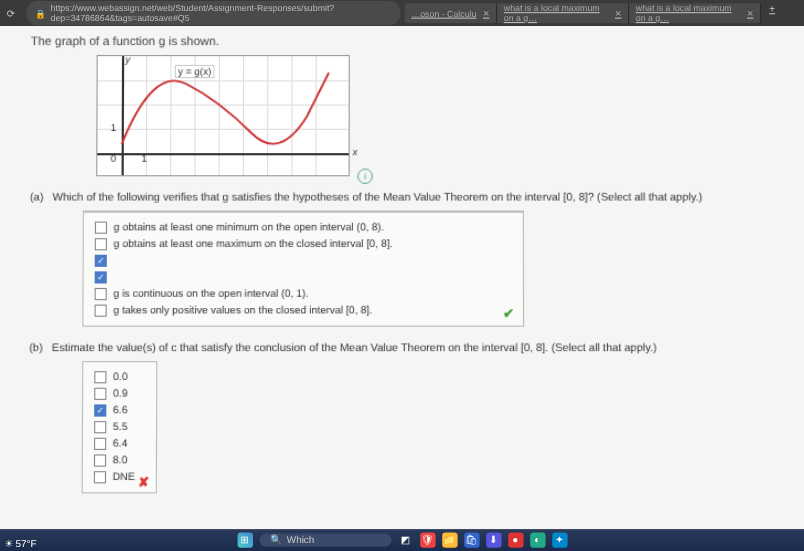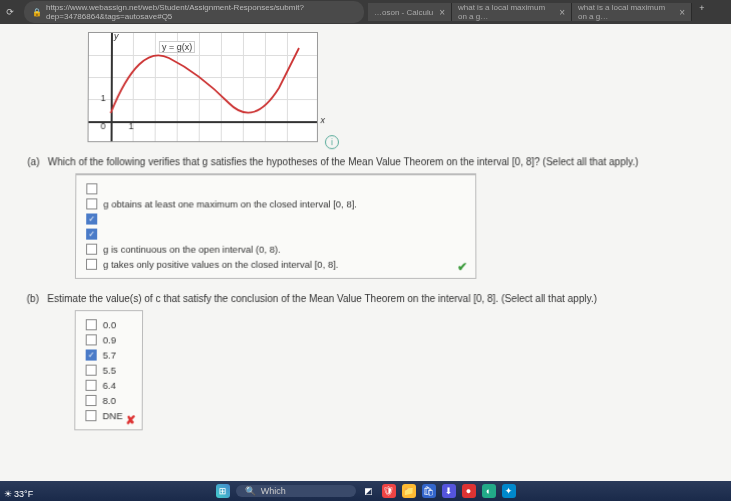--- a/index.html
+++ b/index.html
@@ -1,20 +1,20 @@
 <!DOCTYPE html>
 <html><head>
 <meta charset="utf-8">
 <style>
 * { margin: 0; padding: 0; box-sizing: border-box; }
 body { font-family: Arial, sans-serif; background: #e8e8e8; width: 731px; height: 501px; overflow: hidden; position: relative; }
 .browser-top { background: #3a3a3a; height: 24px; display: flex; align-items: center; font-size: 9px; color: #bbb; }
 .nav-btn { width: 20px; text-align: center; color: #ccc; }
 .url-bar { background: #4a4a4a; border-radius: 10px; padding: 2px 8px; margin: 0 4px; flex: 0 0 340px; display: flex; align-items: center; gap: 4px; font-size: 8px; }
-.tabs-area { display: flex; flex: 1; }
+.tabs-area { display: flex; flex: 1; text-decoration: underline; }
 .tab { background: #4a4a4a; border-right: 1px solid #2a2a2a; padding: 0 6px; display: flex; align-items: center; gap: 6px; font-size: 8px; color: #aaa; max-width: 120px; }
 .tab-x { color: #aaa; font-size: 10px; }
 .search-ico { position: absolute; right: 6px; top: 28px; color: #555; font-size: 10px; }
 .content { background: #f5f5f3; height: calc(100% - 24px - 20px); overflow: hidden; padding: 8px 20px 8px 28px; transform: perspective(1200px) rotateX(1deg); transform-origin: top; color: #333; }
 .prompt { font-size: 11px; color: #444; margin-bottom: 6px; }
 .graph-box { border: 1px solid #999; width: 230px; height: 110px; margin-left: 60px; background: #fff; position: relative; }
 .grid-line-v { position: absolute; top: 0; bottom: 0; width: 1px; background: #ddd; }
 .grid-line-h { position: absolute; left: 0; right: 0; height: 1px; background: #ddd; }
 .axis-label { position: absolute; font-size: 9px; font-style: italic; color: #333; }
 .info-ico { position: absolute; right: -22px; bottom: -8px; width: 14px; height: 14px; border: 1px solid #5a9; border-radius: 50%; color: #5a9; font-size: 9px; text-align: center; line-height: 13px; }
@@ -56,20 +56,21 @@
       <span>what is a local maximum on a g…</span>
       <span class="tab-x">×</span>
     </div>
     <div class="nav-btn">+</div>
   </div>
 </div>
 
 <span class="search-ico">🔍</span>
 
 <div class="content">
+  <div class="prompt">The graph of a function g is shown.</div>
 
   <div class="graph-box">
     <div class="grid-line-v" style="left:22px"></div>
       <div class="grid-line-v" style="left:44px"></div>
     <div class="grid-line-v" style="left:66px"></div>
       <div class="grid-line-v" style="left:88px"></div>
     <div class="grid-line-v" style="left:110px"></div>
       <div class="grid-line-v" style="left:132px"></div>
     <div class="grid-line-v" style="left:154px"></div>
       <div class="grid-line-v" style="left:176px"></div>
@@ -92,34 +93,35 @@
     <div class="info-ico">i</div>
   </div>
 
   <div class="q-label">
     <span>(a)</span>&nbsp;&nbsp;
     <span>Which of the following verifies that g satisfies the hypotheses of the Mean Value Theorem on the interval [0, 8]? (Select all that apply.)</span>
   </div>
   <div class="options-box">
     <div class="opt-row">
         <span class="chk"></span>
+        <span>g obtains at least one minimum on the open interval (0, 8).</span>
       </div>
     <div class="opt-row">
         <span class="chk"></span>
         <span>g obtains at least one maximum on the closed interval [0, 8].</span>
       </div>
     <div class="opt-row">
         <span class="chk checked">✓</span>
       </div>
     <div class="opt-row">
         <span class="chk checked">✓</span>
       </div>
     <div class="opt-row">
         <span class="chk"></span>
-        <span>g is continuous on the open interval (0, 8).</span>
+        <span>g is continuous on the open interval (0, 1).</span>
       </div>
     <div class="opt-row">
         <span class="chk"></span>
         <span>g takes only positive values on the closed interval [0, 8].</span>
       </div>
     <span class="mark correct">✔</span>
   </div>
 
   <div class="q-label">
     <span>(b)</span>&nbsp;&nbsp;
@@ -129,21 +131,21 @@
     <div class="opt-row">
         <span class="chk"></span>
         <span>0.0</span>
       </div>
     <div class="opt-row">
         <span class="chk"></span>
         <span>0.9</span>
       </div>
     <div class="opt-row">
         <span class="chk checked">✓</span>
-        <span>5.7</span>
+        <span>6.6</span>
       </div>
     <div class="opt-row">
         <span class="chk"></span>
         <span>5.5</span>
       </div>
     <div class="opt-row">
         <span class="chk"></span>
         <span>6.4</span>
       </div>
     <div class="opt-row">
@@ -152,21 +154,21 @@
       </div>
     <div class="opt-row">
         <span class="chk"></span>
         <span>DNE</span>
       </div>
     <span class="mark wrong">✘</span>
   </div>
 </div>
 
 <div class="taskbar">
-  <div class="weather">☀ <span>33°F</span></div>
+  <div class="weather">☀ <span>57°F</span></div>
   <div class="tb-ico" style="background:linear-gradient(45deg,#4cc,#48c)">⊞</div>
   <div class="tb-search">
     <span>🔍</span>
     <span>Which</span>
   </div>
   <div class="tb-ico">◩</div>
   <div class="tb-ico" style="background:#e44">🛡</div>
   <div class="tb-ico" style="background:#fb3">📁</div>
   <div class="tb-ico" style="background:#36c">🛍</div>
   <div class="tb-ico" style="background:#55d">⬇</div>

